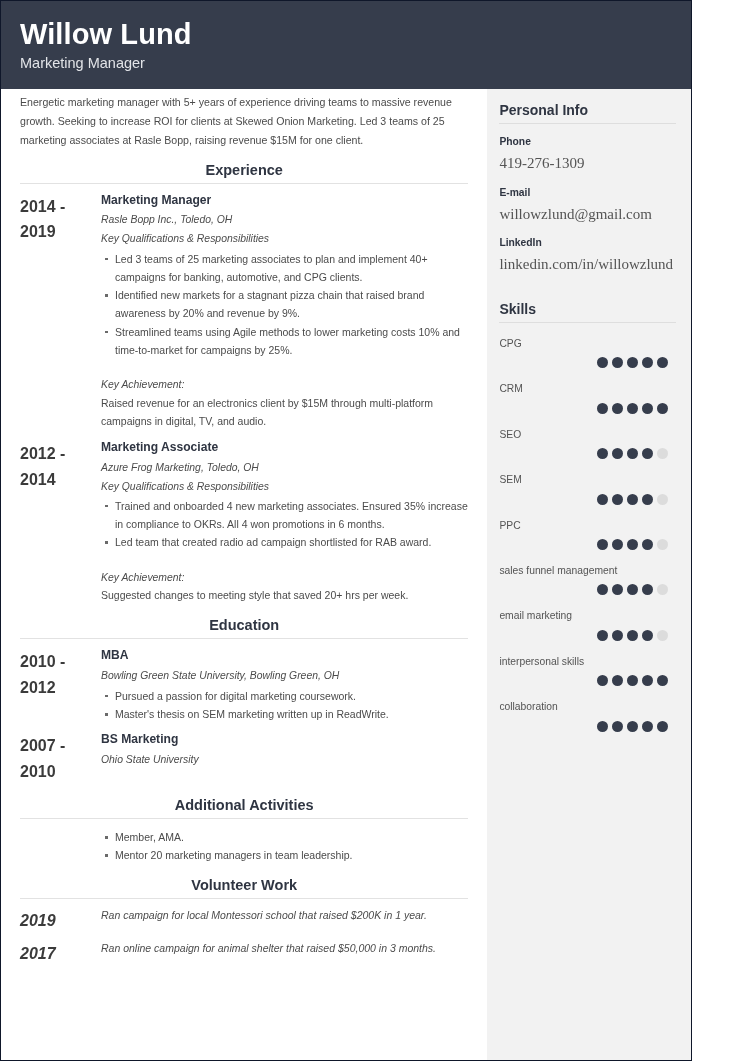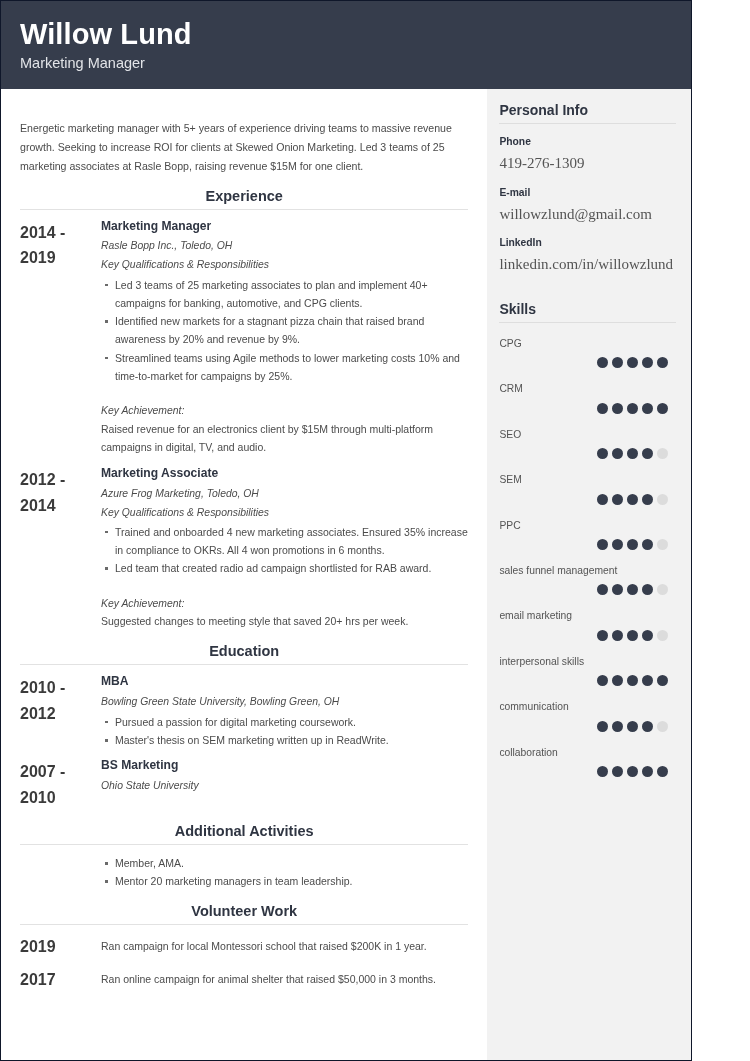--- a/index.html
+++ b/index.html
@@ -49,21 +49,21 @@
 
   
   .body-wrap {
     display: flex;
     align-items: stretch;
     height: 971px;
   }
   .main-col {
     width: 528px;
     box-sizing: border-box;
-    padding: 30px 19px 0 19px;
+    padding: 4px 19px 0 19px;
     background: #ffffff;
   }
   .side-col {
     width: 220px;
     box-sizing: border-box;
     padding: 13px 15px 0 12px;
     background: #f2f2f2;
   }
 
   
@@ -155,22 +155,23 @@
   }
   .ach-text {
     font-size: 10.5px;
     color: #4b4b4b;
     line-height: 1.76;
   }
 
   
   .simple-row {
     display: flex;
-    align-items: center;
+    align-items: flex-start;
     margin-bottom: 7px;
+    font-style: italic;
   }
   .simple-row .entry-dates { padding-top: 0; }
   .simple-text {
     flex: 1 1 auto;
     font-size: 10.5px;
     color: #4b4b4b;
     line-height: 1.5;
   }
 
   
@@ -425,30 +426,20 @@
             <div class="skill-name">interpersonal skills</div>
             <div class="dots">
               <span class="dot on"></span>
               <span class="dot on"></span>
               <span class="dot on"></span>
               <span class="dot on"></span>
               <span class="dot on"></span>
             </div>
           </div>
           <div class="skill">
-            <div class="skill-name">communication</div>
-            <div class="dots">
-              <span class="dot on"></span>
-              <span class="dot on"></span>
-              <span class="dot on"></span>
-              <span class="dot on"></span>
-              <span class="dot"></span>
-            </div>
-          </div>
-          <div class="skill">
             <div class="skill-name">collaboration</div>
             <div class="dots">
               <span class="dot on"></span>
               <span class="dot on"></span>
               <span class="dot on"></span>
               <span class="dot on"></span>
               <span class="dot on"></span>
             </div>
           </div>
         </div>

